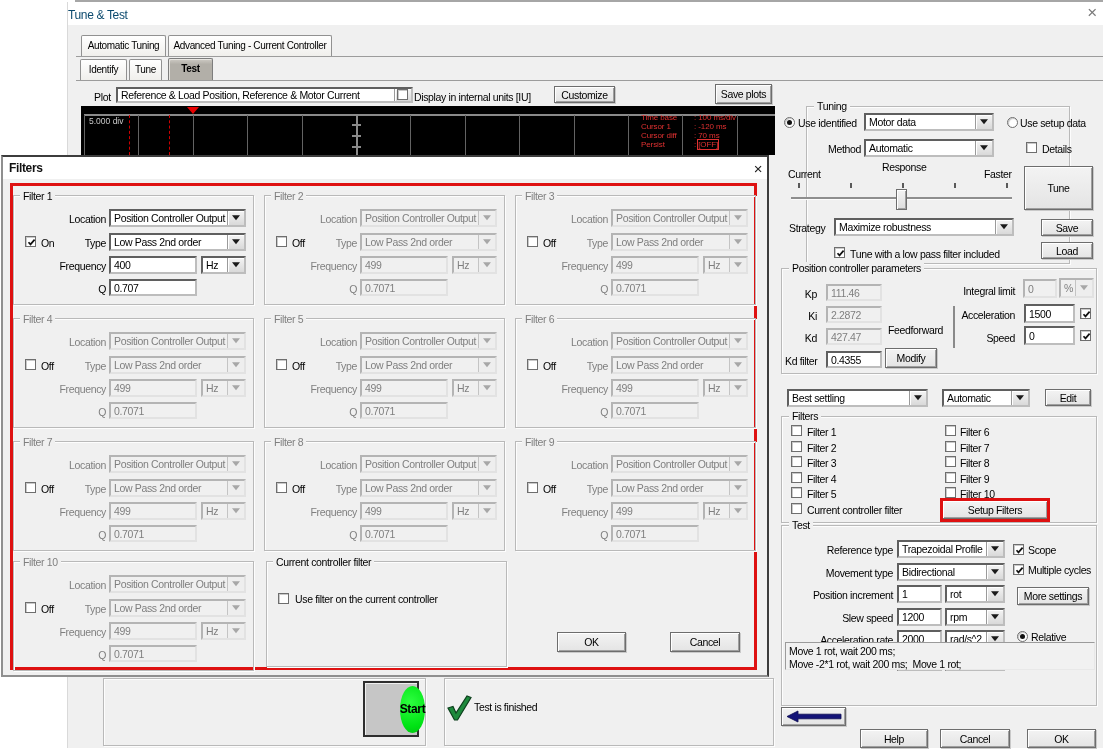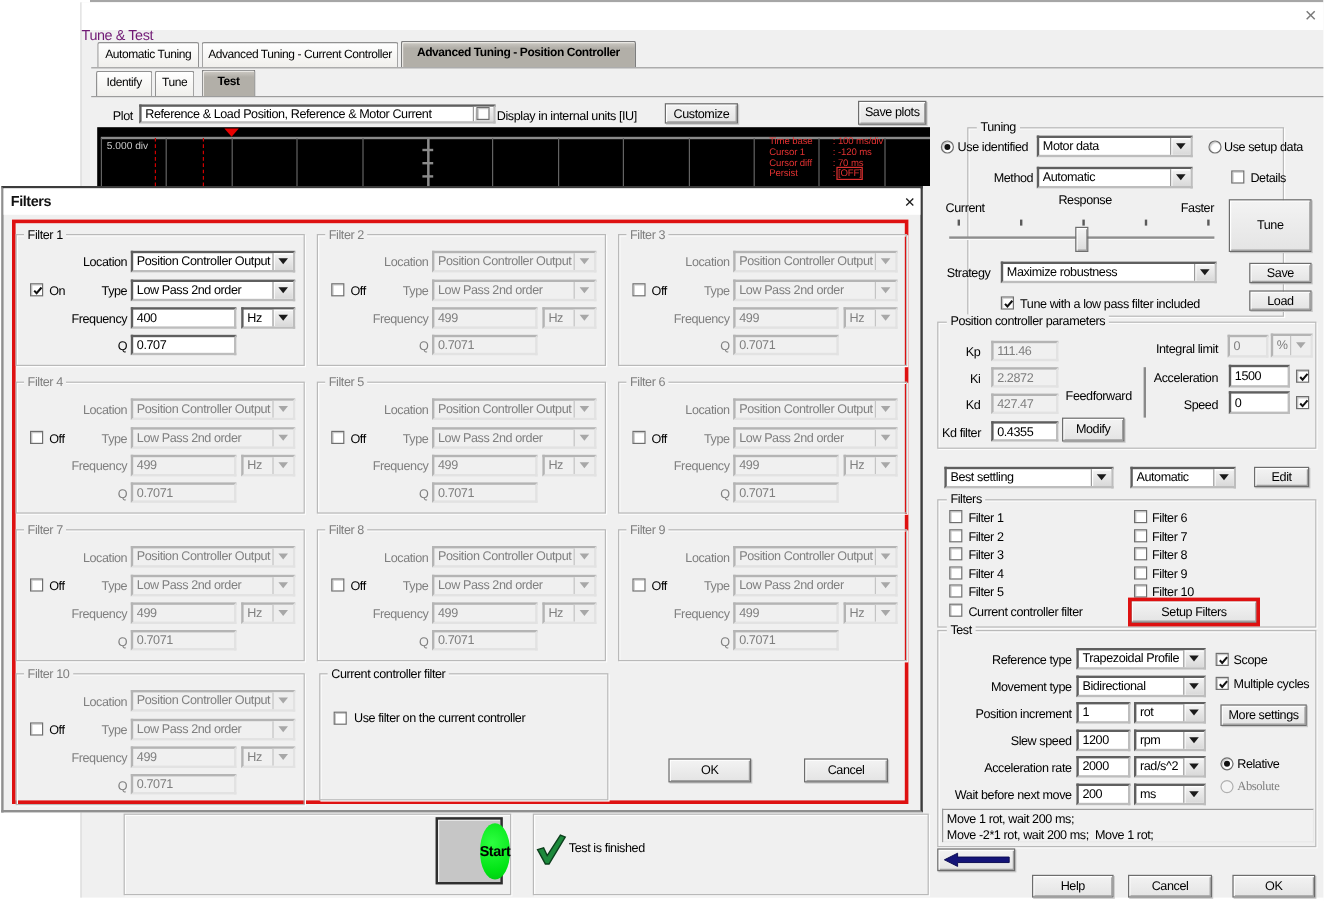--- a/index.html
+++ b/index.html
@@ -3,21 +3,21 @@
 <meta charset="utf-8">
 <style>
   html,body{margin:0;padding:0;background:#ffffff;}
   #page{position:relative;width:1103px;height:751px;overflow:hidden;background:#fff;
     font-family:"Liberation Sans",sans-serif;font-size:10.5px;letter-spacing:-0.35px;color:#000;}
   .abs{position:absolute;}
   
   #topstrip{left:75px;top:0;width:1028px;height:2px;background:#a6a6a6;}
   #mainwin{left:67px;top:2px;width:1036px;height:746px;background:#f0f0f0;border-left:1px solid #d9d9d9;}
   #mw-titlebar{left:0;top:0;width:100%;height:23px;background:#ffffff;}
-  #mw-title{left:0px;top:20px;font-size:12px;color:#701a75;}
+  #mw-title{left:0px;top:6px;font-size:12px;color:#0c4a6e;}
   #mw-close{left:1016px;top:3px;width:16px;height:16px;color:#7a7a7a;font-size:17px;line-height:16px;text-align:center;}
   
   .tab{position:absolute;box-sizing:border-box;height:21px;line-height:19px;text-align:center;white-space:nowrap;overflow:hidden;font-size:10px;
     background:linear-gradient(#ffffff,#f0efec);border:1px solid #919191;border-bottom:none;
     border-radius:2px 2px 0 0;}
   .tab.sel{background:linear-gradient(#cecbc5 0%,#b2afa8 25%,#b2afa8 100%);font-weight:bold;
     box-shadow:inset 1px 1px 0 #e8e6e2;border-color:#7d7d7d;}
   .tabline{position:absolute;left:8px;width:1028px;height:1px;background:#9c9c9c;}
   
   .lbl{position:absolute;white-space:nowrap;}
@@ -87,21 +87,20 @@
   <div class="abs" id="topstrip"></div>
 
   <div class="abs" id="mainwin">
     <div class="abs" id="mw-titlebar">
       <span class="abs" id="mw-title">Tune &amp; Test</span>
       <span class="abs" id="mw-close">×</span>
     </div>
 
     <div class="tab" style="left:13px;top:33px;width:85px;"><span>Automatic Tuning</span></div>
     <div class="tab" style="left:100px;top:33px;width:164px;"><span>Advanced Tuning - Current Controller</span></div>
-    <div class="tab sel" style="left:266px;top:32px;width:196px;height:22px;"><span>Advanced Tuning - Position Controller</span></div>
     <div class="tabline" style="top:54px;"></div>
 
     <div class="tab" style="left:12px;top:57px;width:47px;"><span>Identify</span></div>
     <div class="tab" style="left:61px;top:57px;width:33px;"><span>Tune</span></div>
     <div class="tab sel" style="left:100px;top:56px;width:45px;height:22px;"><span>Test</span></div>
     <div class="tabline" style="top:78px;"></div>
 
     <span class="lbl" style="left:26px;top:89px;">Plot</span>
     <div class="combo" style="left:48px;top:85px;width:297px;height:16px;">
       <span class="cv">Reference &amp; Load Position, Reference &amp; Motor Current</span>
@@ -356,21 +355,21 @@
         </svg>
       </span>
     <span class="lbl" style="left:960px;top:562px;">Multiple cycles</span>
     <div class="btn" style="left:949px;top:585px;width:72px;height:18px;">
         <span>More settings</span>
       </div>
     <span class="radio on" style="left:949px;top:629px;"></span>
     <span class="lbl" style="left:963px;top:629px;">Relative</span>
     <span class="radio disr" style="left:949px;top:648px;"></span>
     <span class="lbl dis" style="left:963px;top:648px;font-family:Liberation Serif, serif;">Absolute</span>
-    <div class="abs" style="left:717px;top:672px;width:310px;height:28px;background:#f1f1f1;border:1px solid;border-color:#9b9b9b #e8e8e8 #e8e8e8 #9b9b9b;box-sizing:border-box;">
+    <div class="abs" style="left:717px;top:640px;width:310px;height:28px;background:#f1f1f1;border:1px solid;border-color:#9b9b9b #e8e8e8 #e8e8e8 #9b9b9b;box-sizing:border-box;">
       <div style="position:absolute;left:3px;top:2px;white-space:pre;">Move 1 rot, wait 200 ms;</div>
       <div style="position:absolute;left:3px;top:15px;white-space:pre;">Move -2*1 rot, wait 200 ms;  Move 1 rot;</div>
     </div>
 
     <div class="btn" style="left:713px;top:705px;width:65px;height:19px;">
       <svg width="56" height="13" viewBox="0 0 56 13">
           <path d="M1 6.5 L12 1 L12 4.2 L55 4.2 L55 8.8 L12 8.8 L12 12 Z" fill="#141478" stroke="#0a0a50" stroke-width="0.8"></path>
         </svg>
     </div>
     <div class="btn" style="left:792px;top:727px;width:68px;height:19px;">

